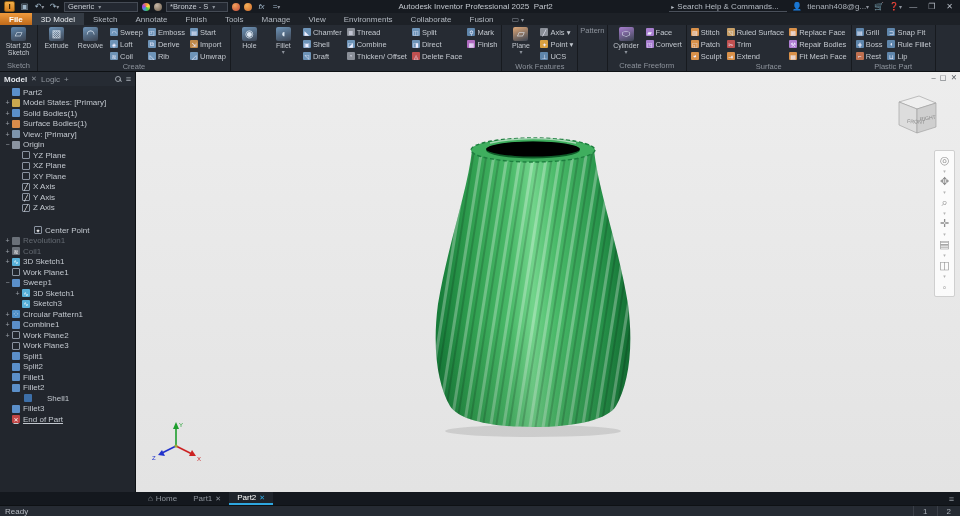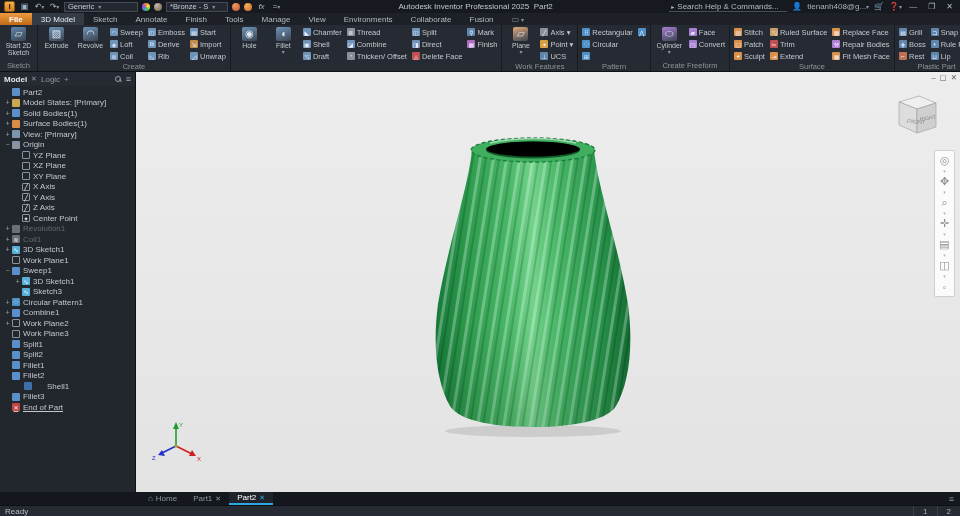--- a/index.html
+++ b/index.html
@@ -321,40 +321,20 @@
             </div>
             <div class="smallbtn">
               <span class="smic" style="background: rgb(95, 134, 172);">⊥</span>
               <span>UCS</span>
             </div>
           </div>
         </div>
         <div class="rg-label">Work Features</div>
       </div>
       <div class="rgroup">
-        <div class="rg-body">
-          <div class="rcol">
-            <div class="smallbtn">
-              <span class="smic" style="background: rgb(79, 144, 200);">⠿</span>
-              <span>Rectangular</span>
-            </div>
-            <div class="smallbtn">
-              <span class="smic" style="background: rgb(79, 144, 200);">⁘</span>
-              <span>Circular</span>
-            </div>
-            <div class="smallbtn">
-              <span class="smic" style="background: rgb(79, 144, 200);">⊞</span>
-            </div>
-          </div>
-          <div class="rcol">
-            <div class="smallbtn">
-              <span class="smic" style="background: rgb(79, 144, 200);">⋀</span>
-            </div>
-          </div>
-        </div>
         <div class="rg-label">Pattern</div>
       </div>
       <div class="rgroup">
         <div class="rg-body">
           <div class="bigbtn">
             <div class="bigic" style="background: linear-gradient(160deg, rgb(168, 127, 208), rgb(60, 68, 82));">⬭</div>
             <span>Cylinder</span>
             <span class="caret">▾</span>
           </div>
           <div class="rcol">
@@ -518,21 +498,21 @@
           <div class="trow" style="padding-left: 14px;">
             <span class="exp"></span>
             <span class="tic outline">╱</span>
             <span>Y Axis</span>
           </div>
           <div class="trow" style="padding-left: 14px;">
             <span class="exp"></span>
             <span class="tic outline">╱</span>
             <span>Z Axis</span>
           </div>
-          <div class="trow" style="padding-left: 14px;">
+          <div class="trow" style="padding-left: 26px; margin-top: 12px;">
             <span class="exp"></span>
             <span class="tic outline">✦</span>
             <span>Center Point</span>
           </div>
           <div class="trow dim" style="padding-left: 4px;">
             <span class="exp">+</span>
             <span class="tic" style="background: rgb(106, 112, 120);"></span>
             <span>Revolution1</span>
           </div>
           <div class="trow dim" style="padding-left: 4px;">

